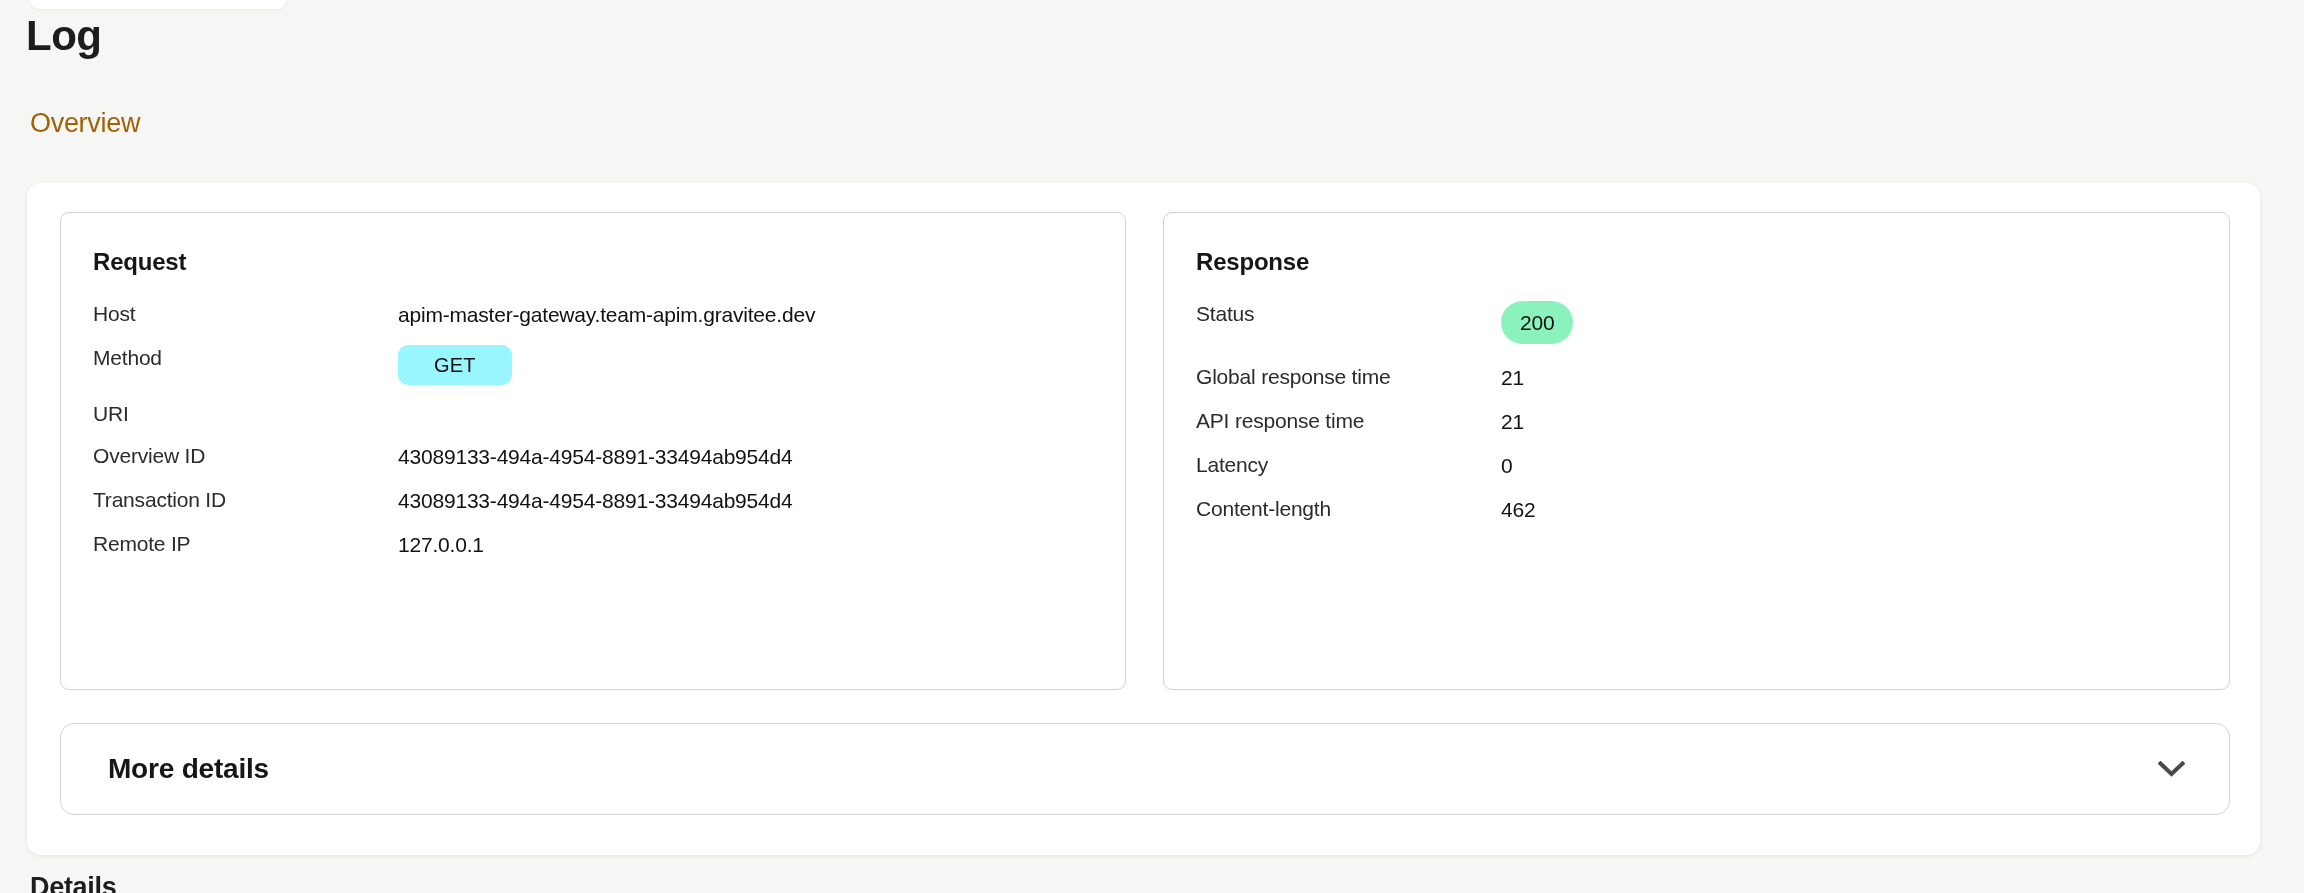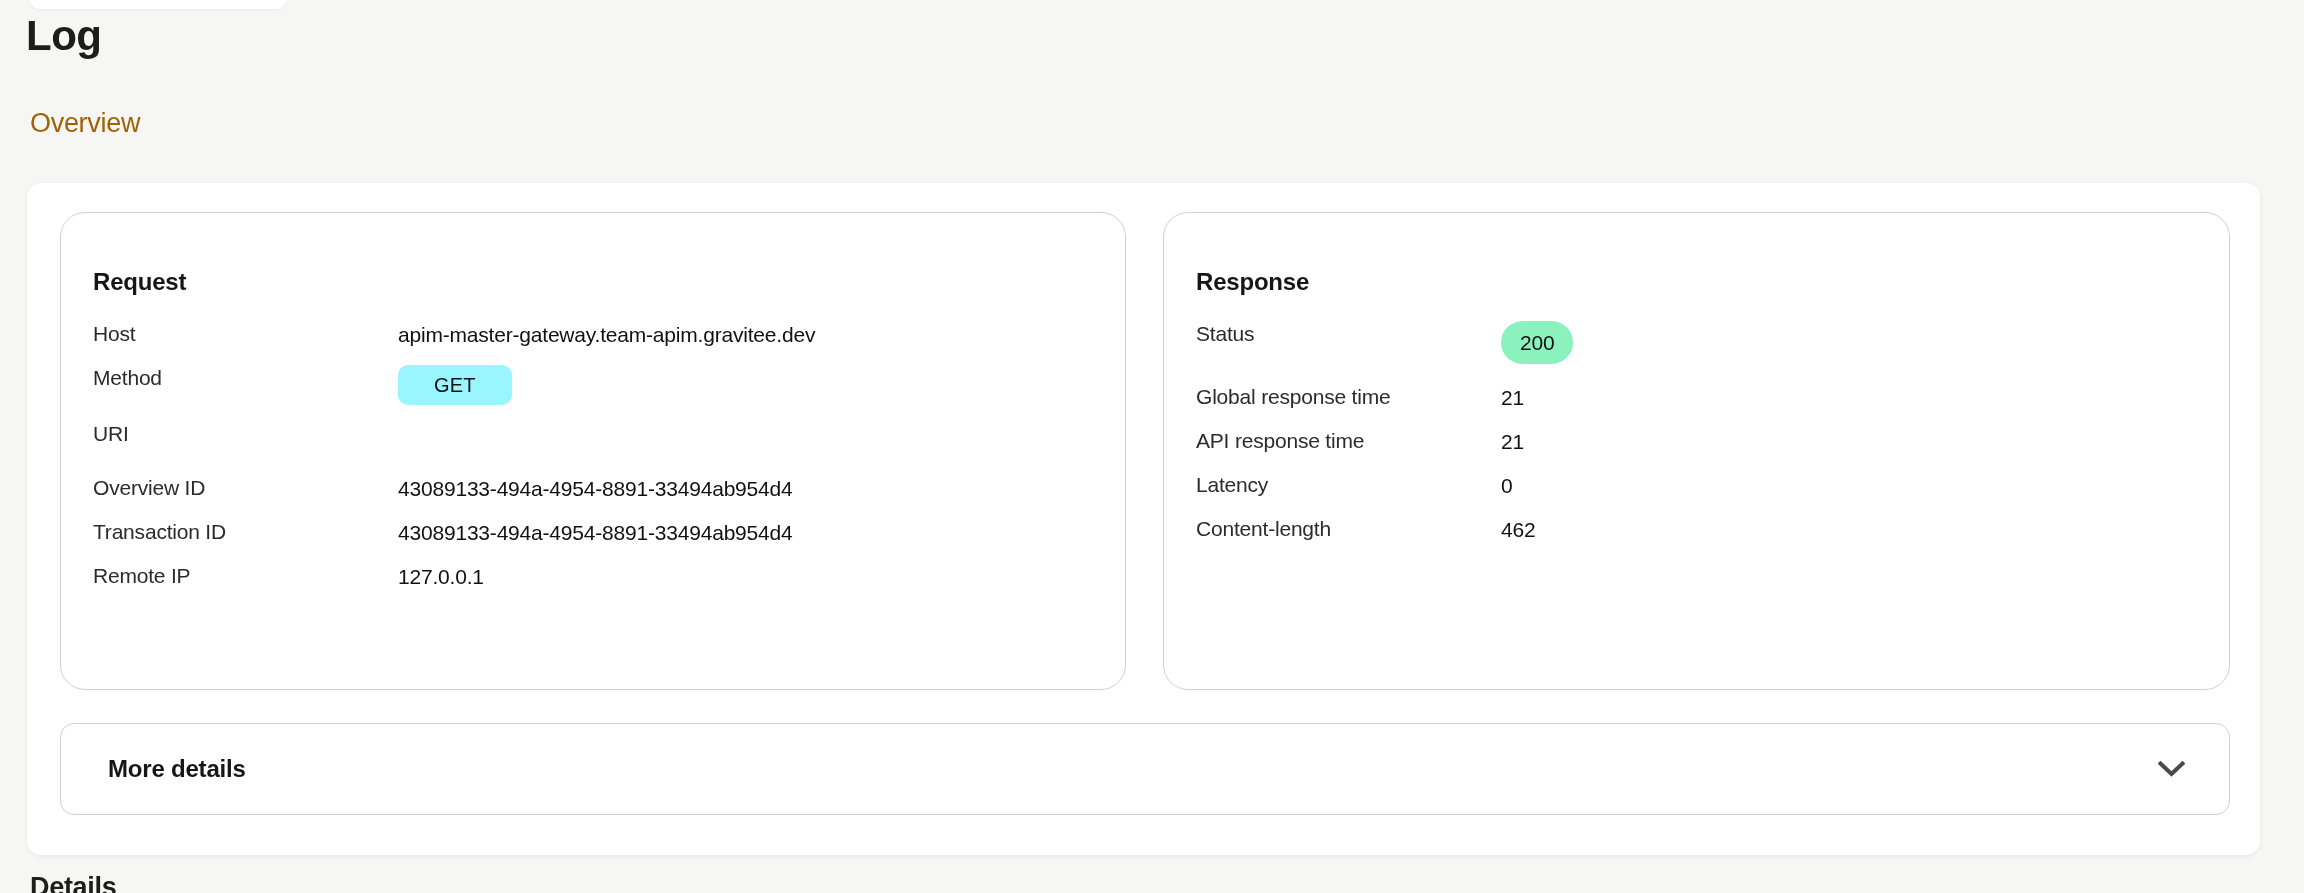--- a/index.html
+++ b/index.html
@@ -23,22 +23,22 @@
     position: absolute; left: 30px; top: 108px;
     font-size: 27px; font-weight: 400; letter-spacing: -0.3px; color: #a16207;
   }
   .outer-card {
     position: absolute; left: 27px; top: 183px; width: 2233px; height: 672px;
     background: #ffffff; border-radius: 14px;
     box-shadow: 0 1px 4px rgba(0,0,0,0.07);
   }
   .inner-card {
     position: absolute; top: 29px; height: 478px;
-    background: #fff; border: 1px solid #d3d1ce; border-radius: 25px;
-    padding: 54px 32px;
+    background: #fff; border: 1px solid #d3d1ce; border-radius: 9px;
+    padding: 34px 32px;
   }
   .request-card  { left: 33px;  width: 1066px; }
   .response-card { left: 1136px; width: 1067px; }
   .card-heading {
     font-size: 24px; font-weight: 600; color: #161616;
     line-height: 30px; margin-bottom: 24px; letter-spacing: -0.2px;
   }
   .field-row { display: flex; align-items: flex-start; margin-bottom: 17px; }
   .field-label {
     flex: 0 0 305px; font-size: 21px; font-weight: 400; color: #2b2b2b;
@@ -60,21 +60,21 @@
     display: inline-block; height: 43px; line-height: 43px; padding: 0 19px;
     border-radius: 22px; font-size: 21px; font-weight: 500; color: #101010;
   }
   .more-details {
     position: absolute; left: 33px; top: 540px; width: 2170px; height: 92px;
     background: #fff; border: 1px solid #d3d1ce; border-radius: 14px;
     display: flex; align-items: center; justify-content: space-between;
     padding: 0 44px 0 47px; cursor: pointer;
   }
   .more-details-label {
-    font-size: 24px; font-weight: 600; color: #161616; letter-spacing: -0.2px;
+    font-size: 28px; font-weight: 600; color: #161616; letter-spacing: -0.2px;
   }
   .chevron { width: 27px; height: 17px; display: block; }
   .details-bottom {
     position: absolute; left: 30px; top: 872px;
     font-size: 27px; font-weight: 700; letter-spacing: -0.3px; color: #1d1d1b;
   }
 </style>
 </head>
 <body>
 
@@ -94,21 +94,21 @@
       <div class="field-value">apim-master-gateway.team-apim.gravitee.dev</div>
     </div>
 
     <div class="field-row row-method">
       <div class="field-label">Method</div>
       <div class="field-value">
         <span class="badge-method" style="background-color: rgb(153, 246, 255);">GET</span>
       </div>
     </div>
 
-    <div class="field-row" style="margin-bottom:28px;">
+    <div class="field-row" style="margin-bottom:16px;">
       <div class="field-label">URI</div>
     </div>
 
     <div class="field-row">
       <div class="field-label">Overview ID</div>
       <div class="field-value">43089133-494a-4954-8891-33494ab954d4</div>
     </div>
 
     <div class="field-row">
       <div class="field-label">Transaction ID</div>

